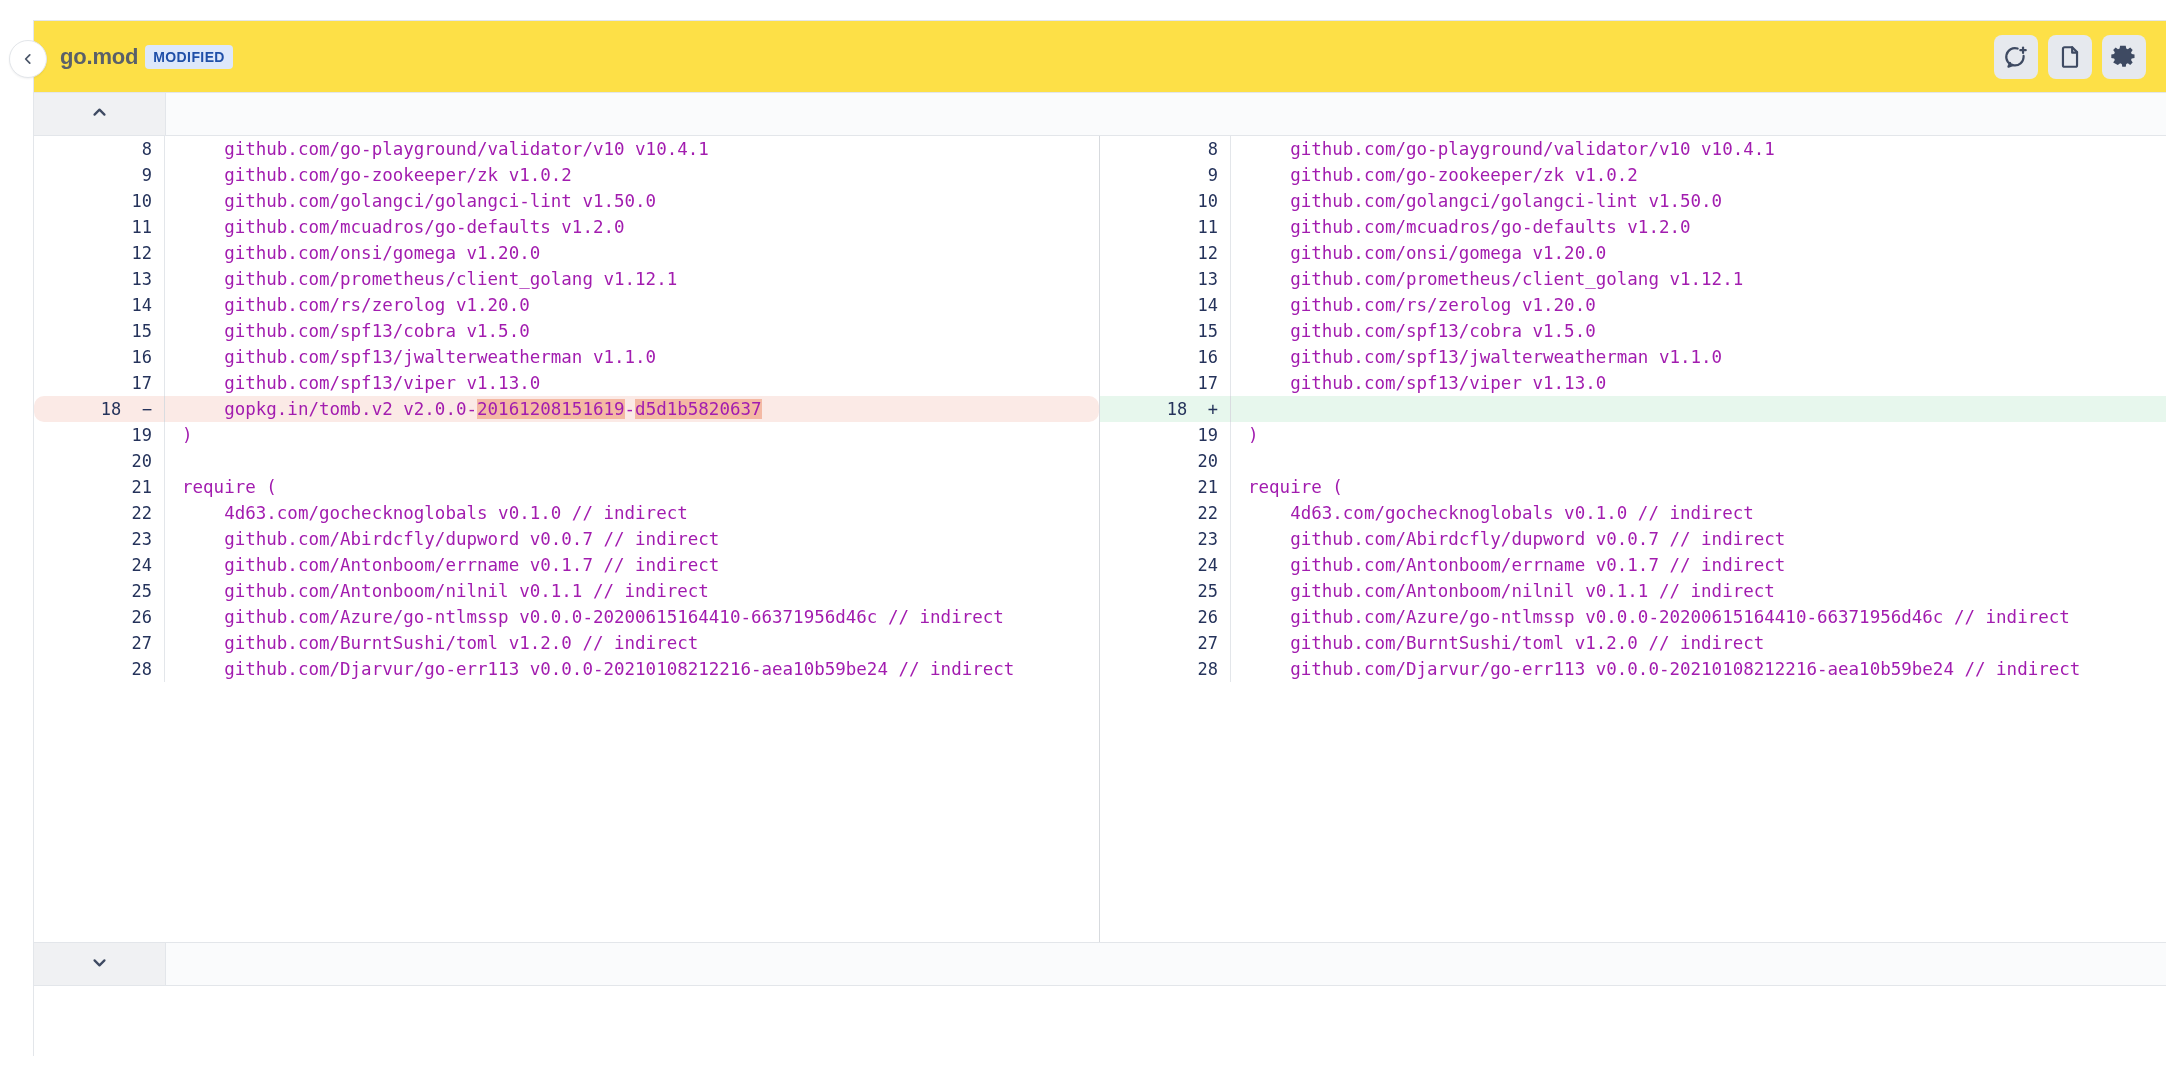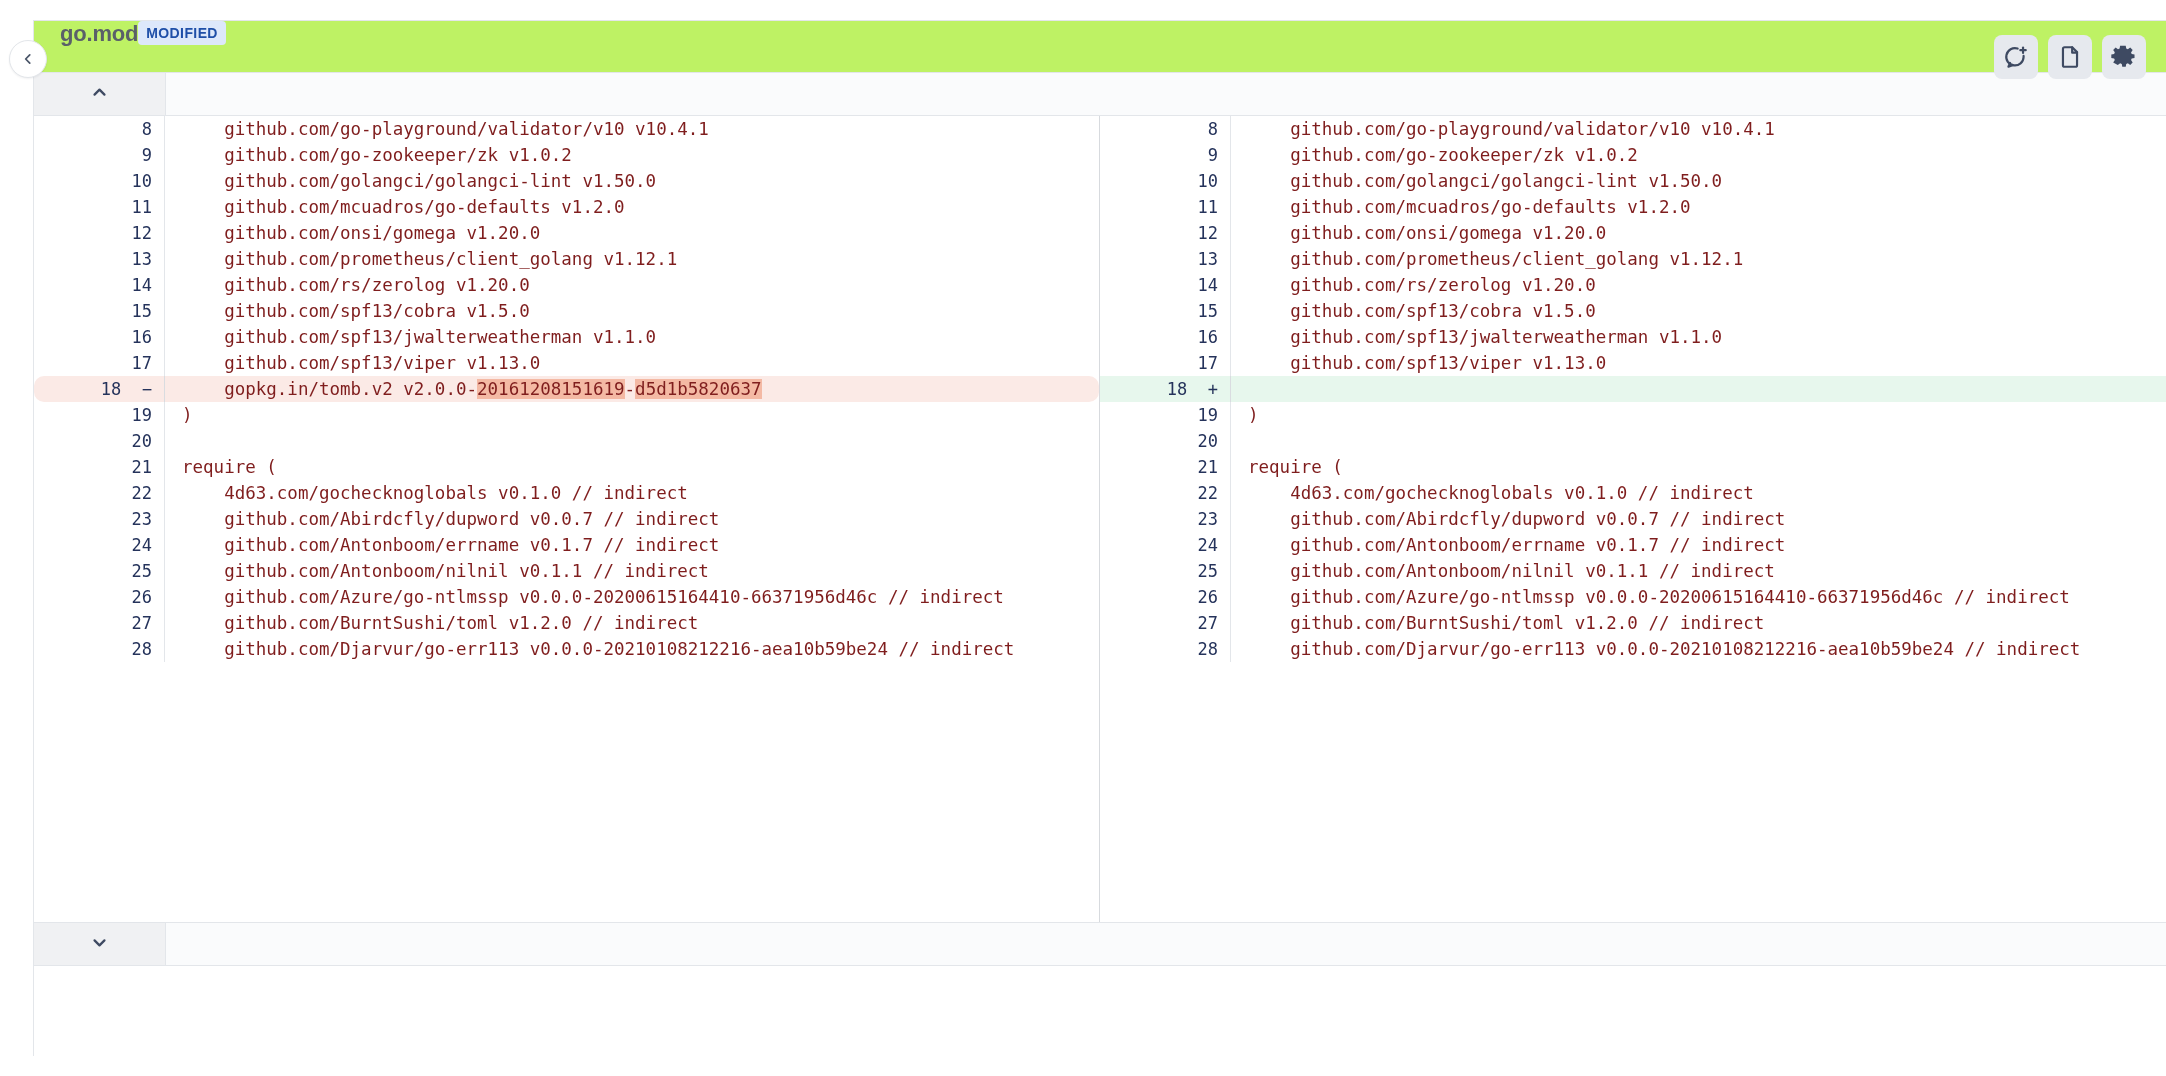--- a/index.html
+++ b/index.html
@@ -28,25 +28,25 @@
     height: 1036px;
     background: #ffffff;
     border-top: 1px solid #e3e6ea;
     border-left: 1px solid #e3e6ea;
     box-sizing: border-box;
   }
 
   
   .file-header {
     position: relative;
-    height: 52px;
-    background: #bef264;
+    height: 72px;
+    background: #fde047;
     border-bottom: 1px solid #e3e6ea;
     display: flex;
-    align-items: flex-start;
+    align-items: center;
     box-sizing: border-box;
   }
 
   .back-button {
     position: absolute;
     left: -25px;
     top: 19px;
     width: 36px;
     height: 36px;
     border-radius: 50%;
@@ -64,21 +64,21 @@
   .file-title {
     margin-left: 26px;
     font-size: 22px;
     font-weight: 700;
     color: #5a6069;
     letter-spacing: -0.2px;
     white-space: nowrap;
   }
 
   .status-badge {
-    margin-left: 0;
+    margin-left: 7px;
     background: #dde8fb;
     color: #1f4fa8;
     font-size: 14px;
     font-weight: 700;
     letter-spacing: 0.4px;
     padding: 4px 8px;
     border-radius: 4px;
     white-space: nowrap;
   }
 
@@ -173,21 +173,21 @@
   .row.del .lineno { border-right-color: #d9dce0; }
   .row.add .lineno { border-right-color: #d9dce0; }
 
   .code {
     flex: 1 1 auto;
     padding-left: 17px;
     padding-right: 10px;
     box-sizing: border-box;
     font-family: "DejaVu Sans Mono", "Liberation Mono", monospace;
     font-size: 17.5px;
-    color: #7f1d1d;
+    color: #a21caf;
     white-space: pre-wrap;
     word-break: break-all;
     overflow-wrap: anywhere;
   }
 
   .wseg-del { background: #f4b9a4; margin-top: 20px; }
   .wseg-add { background: #abeec5; }
 
 </style>
 </head>

